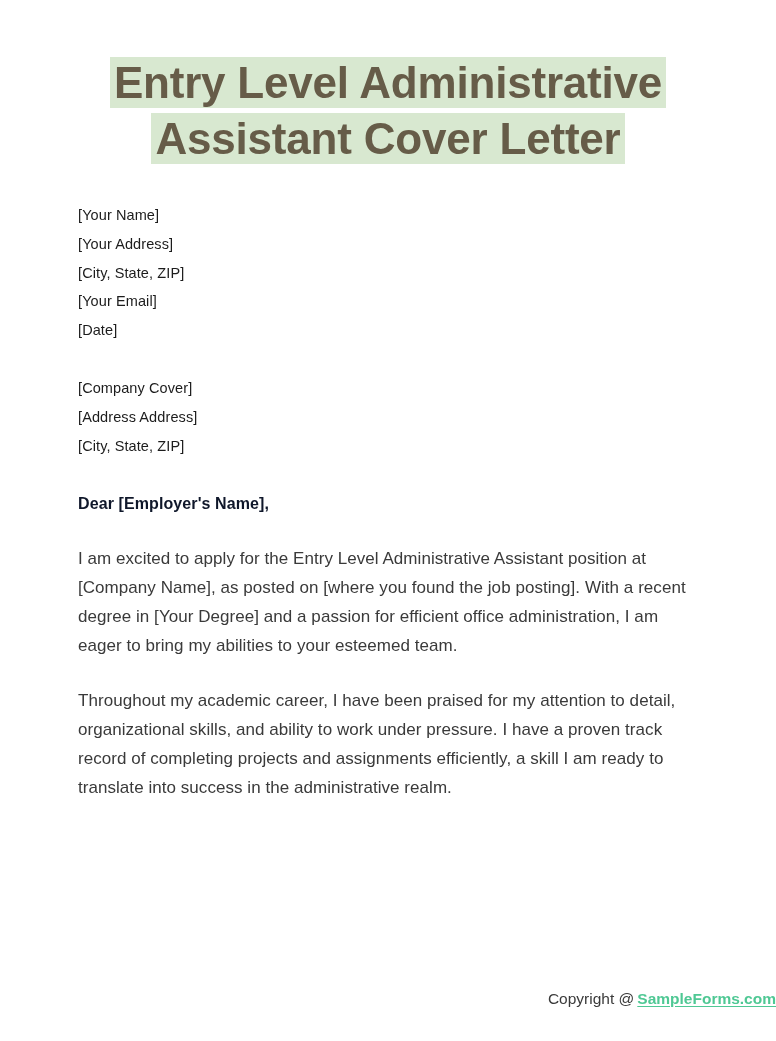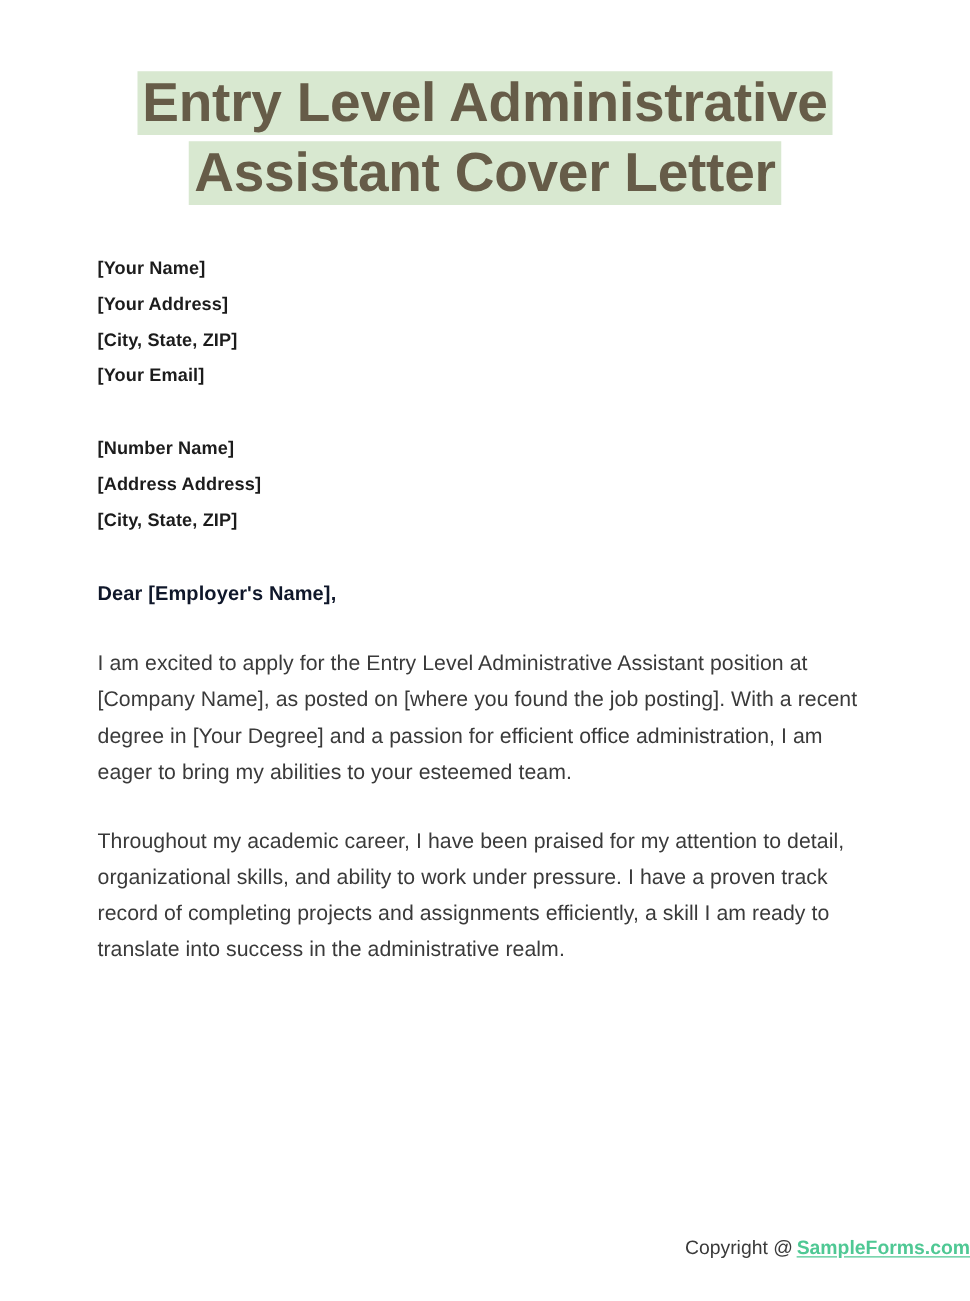--- a/index.html
+++ b/index.html
@@ -46,21 +46,21 @@
   .letter {
     padding: 0 78px 0 78px;
     margin-top: 34px;
   }
   .addr-block {
     margin: 0 0 0 0;
   }
   .addr-line {
     font-size: 14.5px;
     line-height: 28.8px;
-    font-weight: bold;
+    font-weight: normal;
     color: #1c1c1c;
     letter-spacing: 0.1px;
     white-space: nowrap;
   }
   .block-gap {
     height: 29px;
   }
   .salutation {
     font-size: 16px;
     line-height: 28px;
@@ -110,26 +110,27 @@
     </h1>
   </div>
 
   <div class="letter">
 
     <div class="addr-block">
       <div class="addr-line">[Your Name]</div>
       <div class="addr-line">[Your Address]</div>
       <div class="addr-line">[City, State, ZIP]</div>
       <div class="addr-line">[Your Email]</div>
+      <div class="addr-line">[Date]</div>
     </div>
 
     <div class="block-gap"></div>
 
     <div class="addr-block">
-      <div class="addr-line">[Number Name]</div>
+      <div class="addr-line">[Company Cover]</div>
       <div class="addr-line">[Address Address]</div>
       <div class="addr-line">[City, State, ZIP]</div>
     </div>
 
     <div class="salutation">Dear [Employer's Name],</div>
 
     <p class="para">I am excited to apply for the Entry Level Administrative Assistant position at [Company Name], as posted on [where you found the job posting]. With a recent degree in [Your Degree] and a passion for efficient office administration, I am eager to bring my abilities to your esteemed team.</p>
     <p class="para">Throughout my academic career, I have been praised for my attention to detail, organizational skills, and ability to work under pressure. I have a proven track record of completing projects and assignments efficiently, a skill I am ready to translate into success in the administrative realm.</p>
 
   </div>

